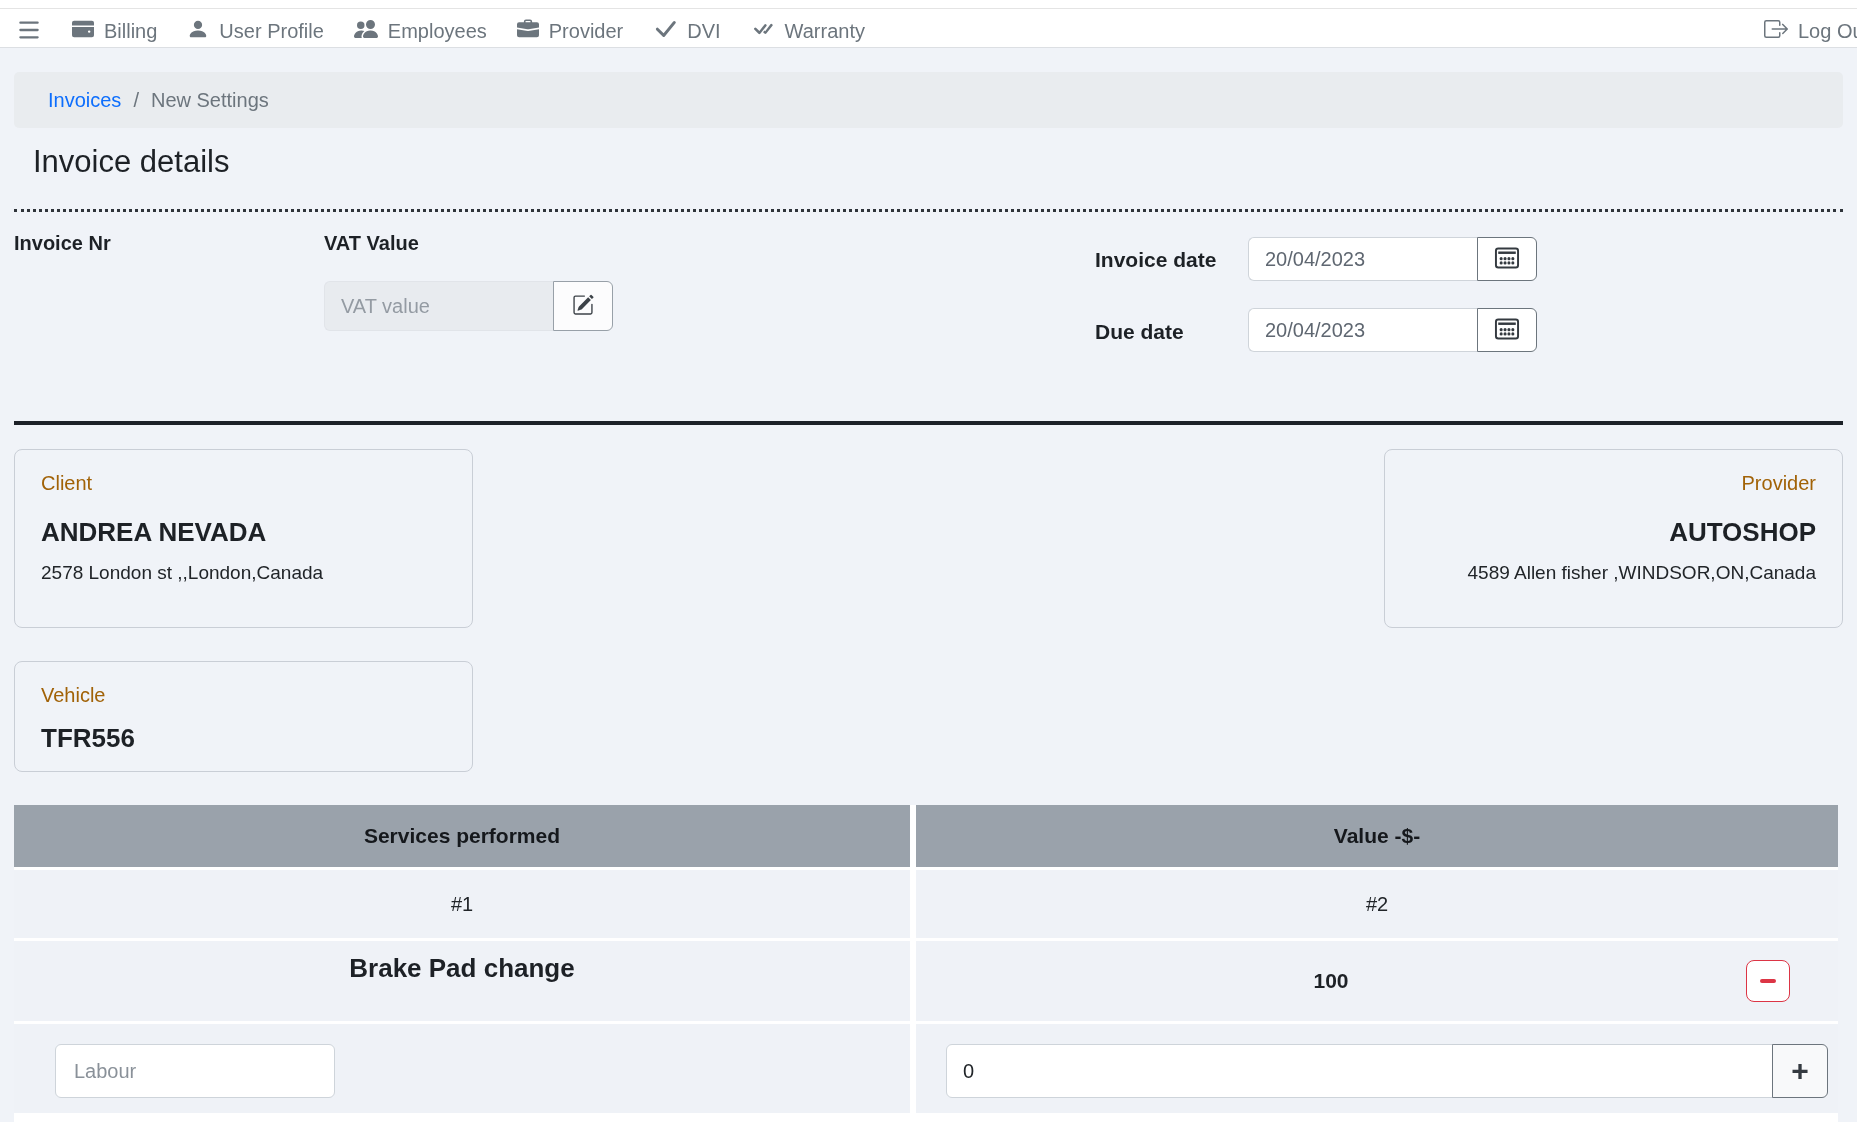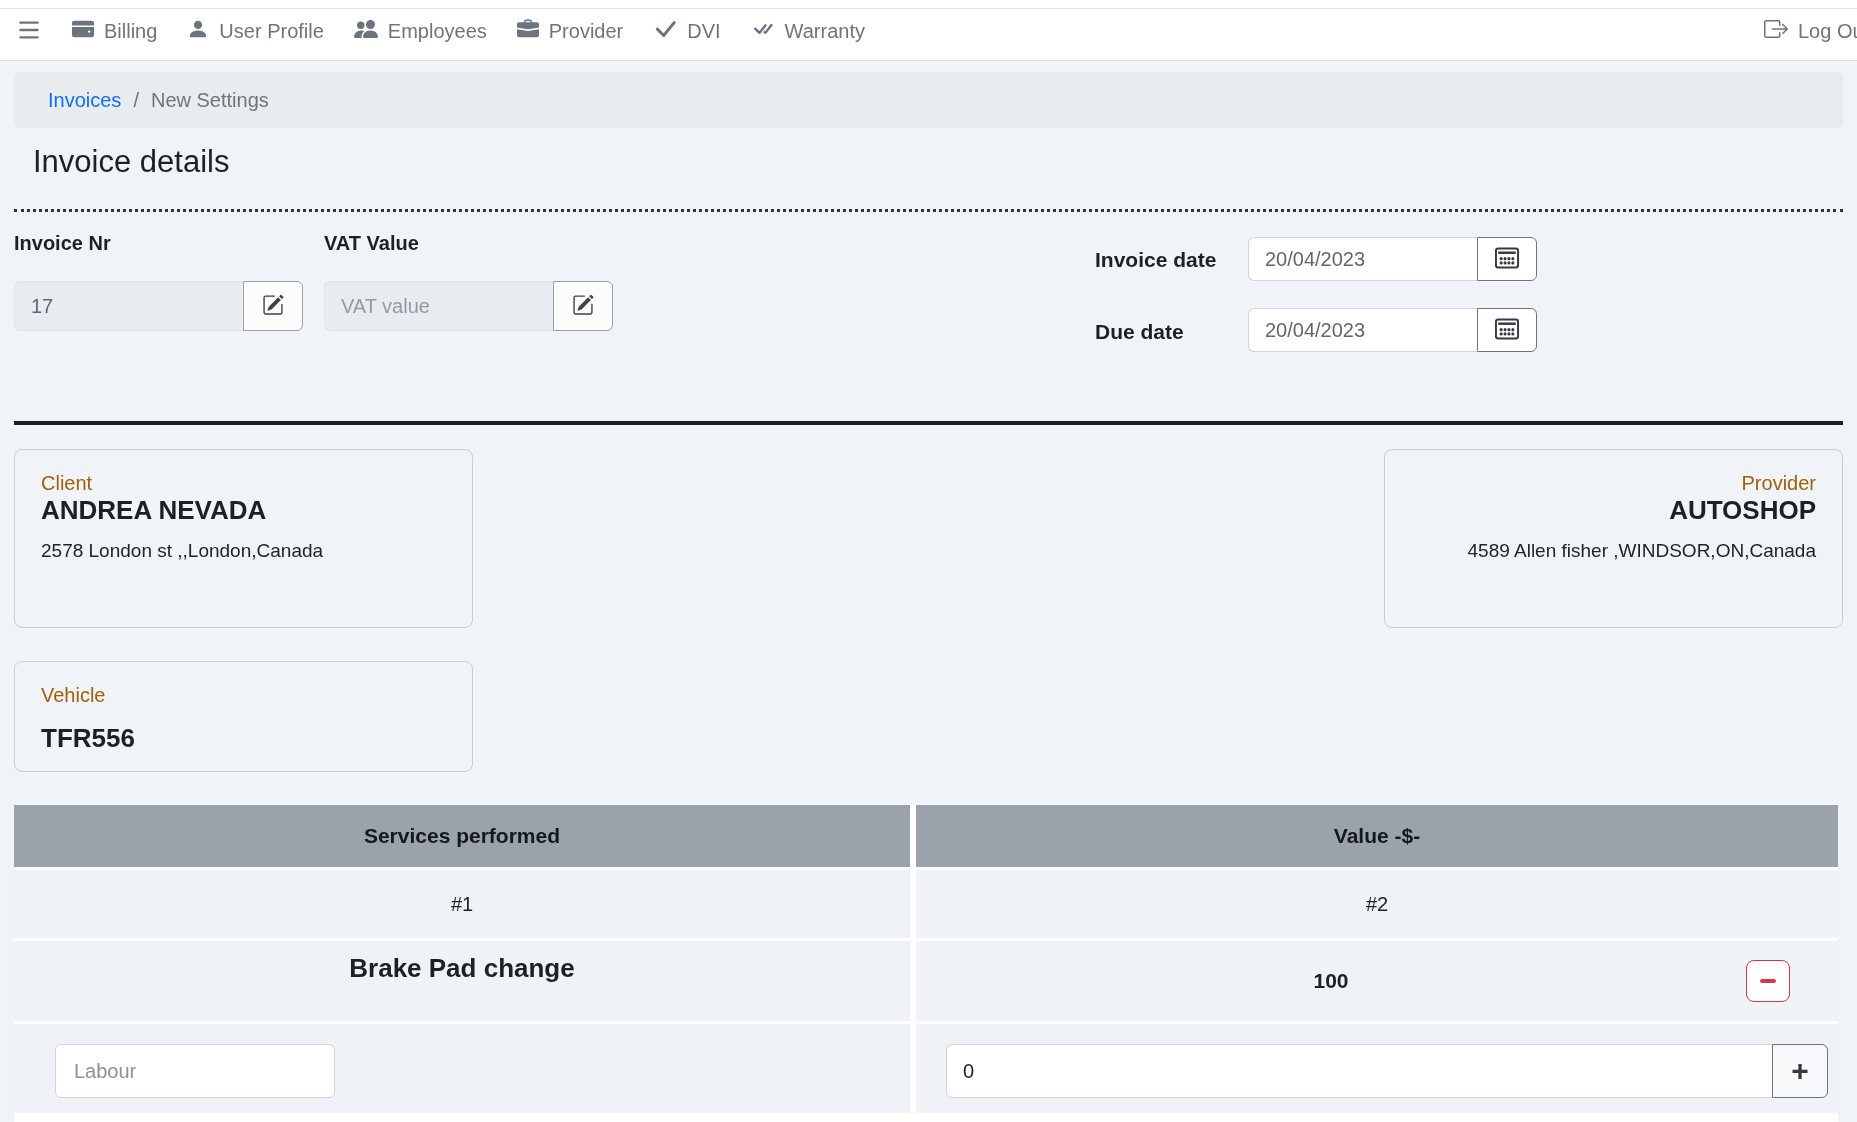--- a/index.html
+++ b/index.html
@@ -5,21 +5,21 @@
   * { box-sizing: border-box; margin: 0; padding: 0; }
   html,body { width:1857px; height:1122px; overflow:hidden; }
   body {
     font-family: "Liberation Sans", "DejaVu Sans", sans-serif;
     background:#f0f3f8; color:#212529; position:relative;
   }
   .page { position:absolute; inset:0; }
 
   
   .navbar {
-    position:absolute; top:0; left:0; width:1857px; height:61px;
+    position:absolute; top:0; left:0; width:1857px; height:48px;
     background:#ffffff; border-bottom:1px solid #dcdfe3;
   }
   .hairline { position:absolute; top:8px; left:0; right:0; height:1px; background:#e4e4e4; }
   .nav-left {
     position:absolute; left:16px; top:0; height:62px;
     display:flex; align-items:center; gap:30px;
   }
   .hamburger-btn { background:none; border:none; cursor:pointer; display:flex; align-items:center; }
   .nav-item {
     display:flex; align-items:center; gap:10px;
@@ -97,21 +97,21 @@
 
   
   .card {
     position:absolute; border:1px solid #c9ced6; border-radius:8px;
     background:transparent; padding:22px 26px;
   }
   .card-client   { left:14px;   top:449px; width:459px; height:179px; }
   .card-provider { left:1384px; top:449px; width:459px; height:179px; text-align:right; }
   .card-vehicle  { left:14px;   top:661px; width:459px; height:111px; }
   .card-label { font-size:20px; color:#a16207; }
-  .card-name  { font-size:26px; font-weight:700; color:#1d2126; }
+  .card-name  { font-size:26px; font-weight:700; color:#1d2126; margin-top:22px; }
   .card-addr  { font-size:19px; color:#212529; margin-top:14px; }
   .card-vehicle .card-name { margin-top:16px; }
 
   
   .services-table {
     position:absolute; left:14px; top:805px; width:1824px; height:340px;
     background:#ffffff;
     display:grid; grid-template-columns:896px 1fr;
     grid-template-rows:62px 68px 80px 89px; gap:3px 6px;
   }
@@ -242,31 +242,20 @@
   <nav class="breadcrumb">
     <a href="#">Invoices</a>
     <span class="crumb-sep">/</span>
     <span class="crumb-current">New Settings</span>
   </nav>
 
   <h1 class="page-title">Invoice details</h1>
   <div class="dotted-divider"></div>
 
   <div class="field-label lbl-nr">Invoice Nr</div>
-  <div class="input-group ig-nr">
-    <input class="input-disabled" type="text" disabled="" value="17" style="">
-    <button class="btn-edit">
-      <span>
-        <svg width="22" height="22" viewBox="0 0 16 16">
-            <path d="M15.5 1.94a.5.5 0 0 1 0 .7L14.46 3.69l-2-2L13.5.65a.5.5 0 0 1 .7 0l1.3 1.29zm-1.75 2.46-2-2L4.94 9.21a.5.5 0 0 0-.12.2l-.8 2.41a.25.25 0 0 0 .31.32l2.42-.81a.5.5 0 0 0 .2-.12l6.8-6.81z"></path>
-            <path d="M1 13.5A1.5 1.5 0 0 0 2.5 15h11a1.5 1.5 0 0 0 1.5-1.5v-6a.5.5 0 0 0-1 0v6a.5.5 0 0 1-.5.5h-11a.5.5 0 0 1-.5-.5v-11a.5.5 0 0 1 .5-.5H9a.5.5 0 0 0 0-1H2.5A1.5 1.5 0 0 0 1 2.5v11z"></path>
-          </svg>
-      </span>
-    </button>
-  </div>
 
   <div class="field-label lbl-vat">VAT Value</div>
   <div class="input-group ig-vat">
     <input class="input-disabled" type="text" disabled="" placeholder="VAT value" style="">
     <button class="btn-edit">
       <span>
         <svg width="22" height="22" viewBox="0 0 16 16">
             <path d="M15.5 1.94a.5.5 0 0 1 0 .7L14.46 3.69l-2-2L13.5.65a.5.5 0 0 1 .7 0l1.3 1.29zm-1.75 2.46-2-2L4.94 9.21a.5.5 0 0 0-.12.2l-.8 2.41a.25.25 0 0 0 .31.32l2.42-.81a.5.5 0 0 0 .2-.12l6.8-6.81z"></path>
             <path d="M1 13.5A1.5 1.5 0 0 0 2.5 15h11a1.5 1.5 0 0 0 1.5-1.5v-6a.5.5 0 0 0-1 0v6a.5.5 0 0 1-.5.5h-11a.5.5 0 0 1-.5-.5v-11a.5.5 0 0 1 .5-.5H9a.5.5 0 0 0 0-1H2.5A1.5 1.5 0 0 0 1 2.5v11z"></path>
           </svg>

